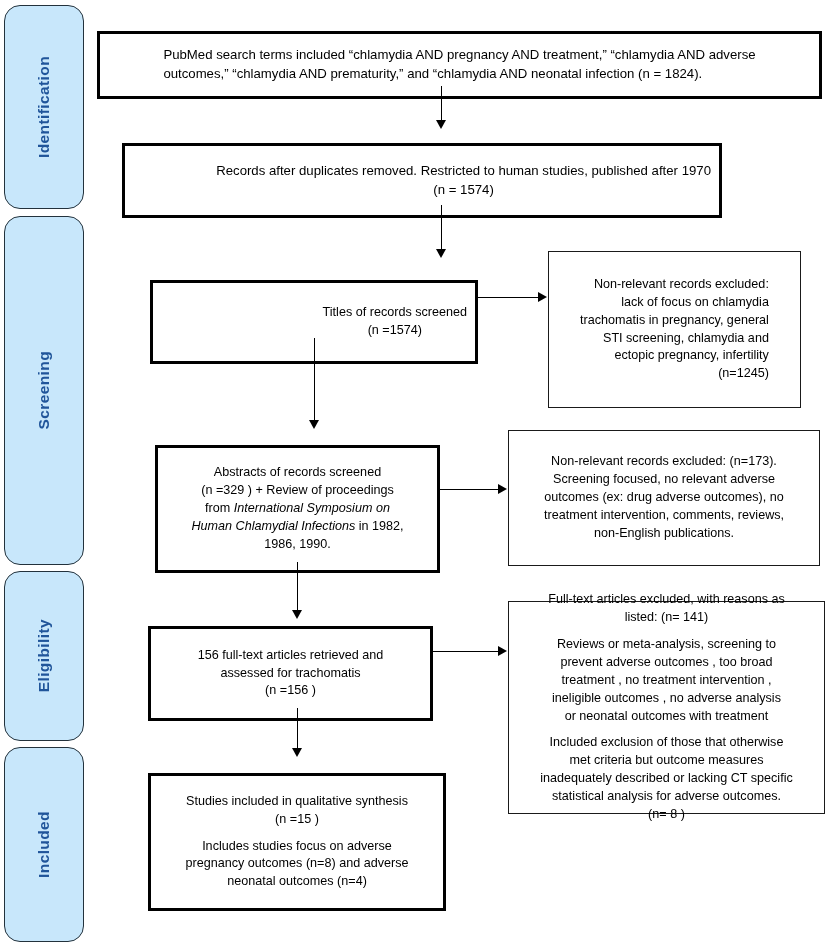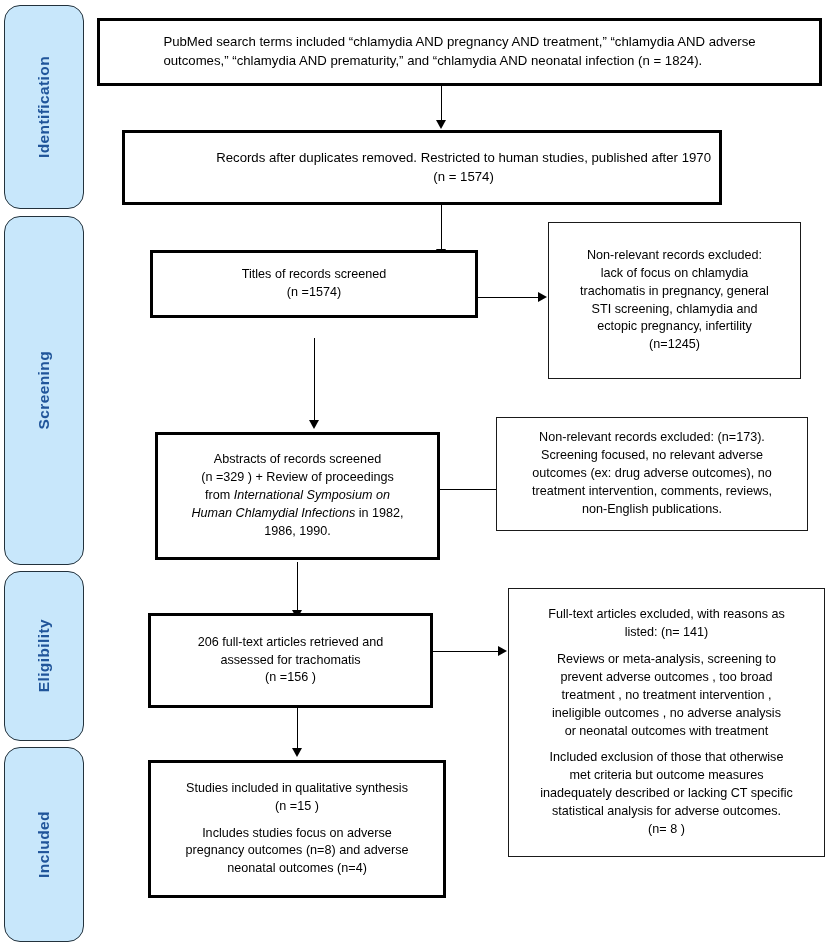--- a/index.html
+++ b/index.html
@@ -43,20 +43,21 @@
   
   .flow-box {
     position: absolute;
     box-sizing: border-box;
     background: #ffffff;
     display: flex;
     align-items: center;
     justify-content: center;
     text-align: center;
     padding: 4px 8px;
+    margin-top: 13px;
   }
   .flow-box.thick { border: 3px solid #000000; }
   .flow-box.thin  { border: 1.5px solid #1a1a1a; }
   .flow-box .box-text {
     font-size: 12.6px;
     line-height: 1.42;
     color: #000000;
   }
   .flow-box.wide .box-text { font-size: 13.2px; }
   .flow-box .box-text em { font-style: italic; }
@@ -124,32 +125,32 @@
     <div class="box-text">
       <span>Records after duplicates removed. Restricted to human studies, published after 1970</span>
       <br>
       <span>(n = 1574)</span>
     </div>
   </div>
 
   <div class="v-line" style="left:441px; top:205px; height:46px;"></div>
   <div class="arrow-down" style="left:436px; top:249px;"></div>
 
-  <div class="flow-box thick" style="left:150px; top:250px; width:328px; height:68px;">
+  <div class="flow-box thick" style="left:150px; top:267px; width:328px; height:84px;justify-content:flex-end;">
     <div class="box-text">
       <span>Titles of records screened</span>
       <br>
       <span>(n =1574)</span>
     </div>
   </div>
 
   <div class="h-line" style="left:478px; top:297px; width:62px;"></div>
   <div class="arrow-right" style="left:538px; top:292px;"></div>
 
-  <div class="flow-box thin" style="left:548px; top:222px; width:253px; height:157px;">
+  <div class="flow-box thin" style="left:548px; top:238px; width:253px; height:157px;text-align:right;">
     <div class="box-text">
       <span>Non-relevant records excluded:</span><br>
       <span>lack of focus on chlamydia</span><br>
       <span>trachomatis in pregnancy, general</span><br>
       <span>STI screening, chlamydia and</span><br>
       <span>ectopic pregnancy, infertility</span><br>
       <span>(n=1245)</span>
     </div>
   </div>
 
@@ -162,45 +163,45 @@
       <span>(n =329 ) + Review of proceedings</span><br>
       <span>from </span><em>International Symposium on</em><br>
       <em>Human Chlamydial Infections</em><span> in 1982,</span><br>
       <span>1986, 1990.</span>
     </div>
   </div>
 
   <div class="h-line" style="left:440px; top:489px; width:60px;"></div>
   <div class="arrow-right" style="left:498px; top:484px;"></div>
 
-  <div class="flow-box thin" style="left:496px; top:417px; width:312px; height:114px;">
+  <div class="flow-box thin" style="left:508px; top:417px; width:312px; height:136px;">
     <div class="box-text">
       <span>Non-relevant records excluded: (n=173).</span><br>
       <span>Screening focused, no relevant adverse</span><br>
       <span>outcomes (ex: drug adverse outcomes), no</span><br>
       <span>treatment intervention, comments, reviews,</span><br>
       <span>non-English publications.</span>
     </div>
   </div>
 
   <div class="v-line" style="left:297px; top:562px; height:50px;"></div>
   <div class="arrow-down" style="left:292px; top:610px;"></div>
 
   <div class="flow-box thick" style="left:148px; top:613px; width:285px; height:95px;">
     <div class="box-text">
-      <span>206 full-text articles retrieved and</span><br>
+      <span>156 full-text articles retrieved and</span><br>
       <span>assessed for trachomatis</span><br>
       <span>(n =156 )</span>
     </div>
   </div>
 
   <div class="h-line" style="left:433px; top:651px; width:67px;"></div>
   <div class="arrow-right" style="left:498px; top:646px;"></div>
 
-  <div class="flow-box thin" style="left:508px; top:588px; width:317px; height:269px;">
+  <div class="flow-box thin" style="left:508px; top:588px; width:317px; height:213px;">
     <div class="box-text">
       <span>Full-text articles excluded, with reasons as</span><br>
       <span>listed:  (n= 141)</span>
       <span class="spacer"></span>
       <span>Reviews or meta-analysis, screening to</span><br>
       <span>prevent adverse outcomes , too broad</span><br>
       <span>treatment , no treatment intervention ,</span><br>
       <span>ineligible outcomes , no adverse analysis</span><br>
       <span>or neonatal outcomes with treatment</span>
       <span class="spacer"></span>

